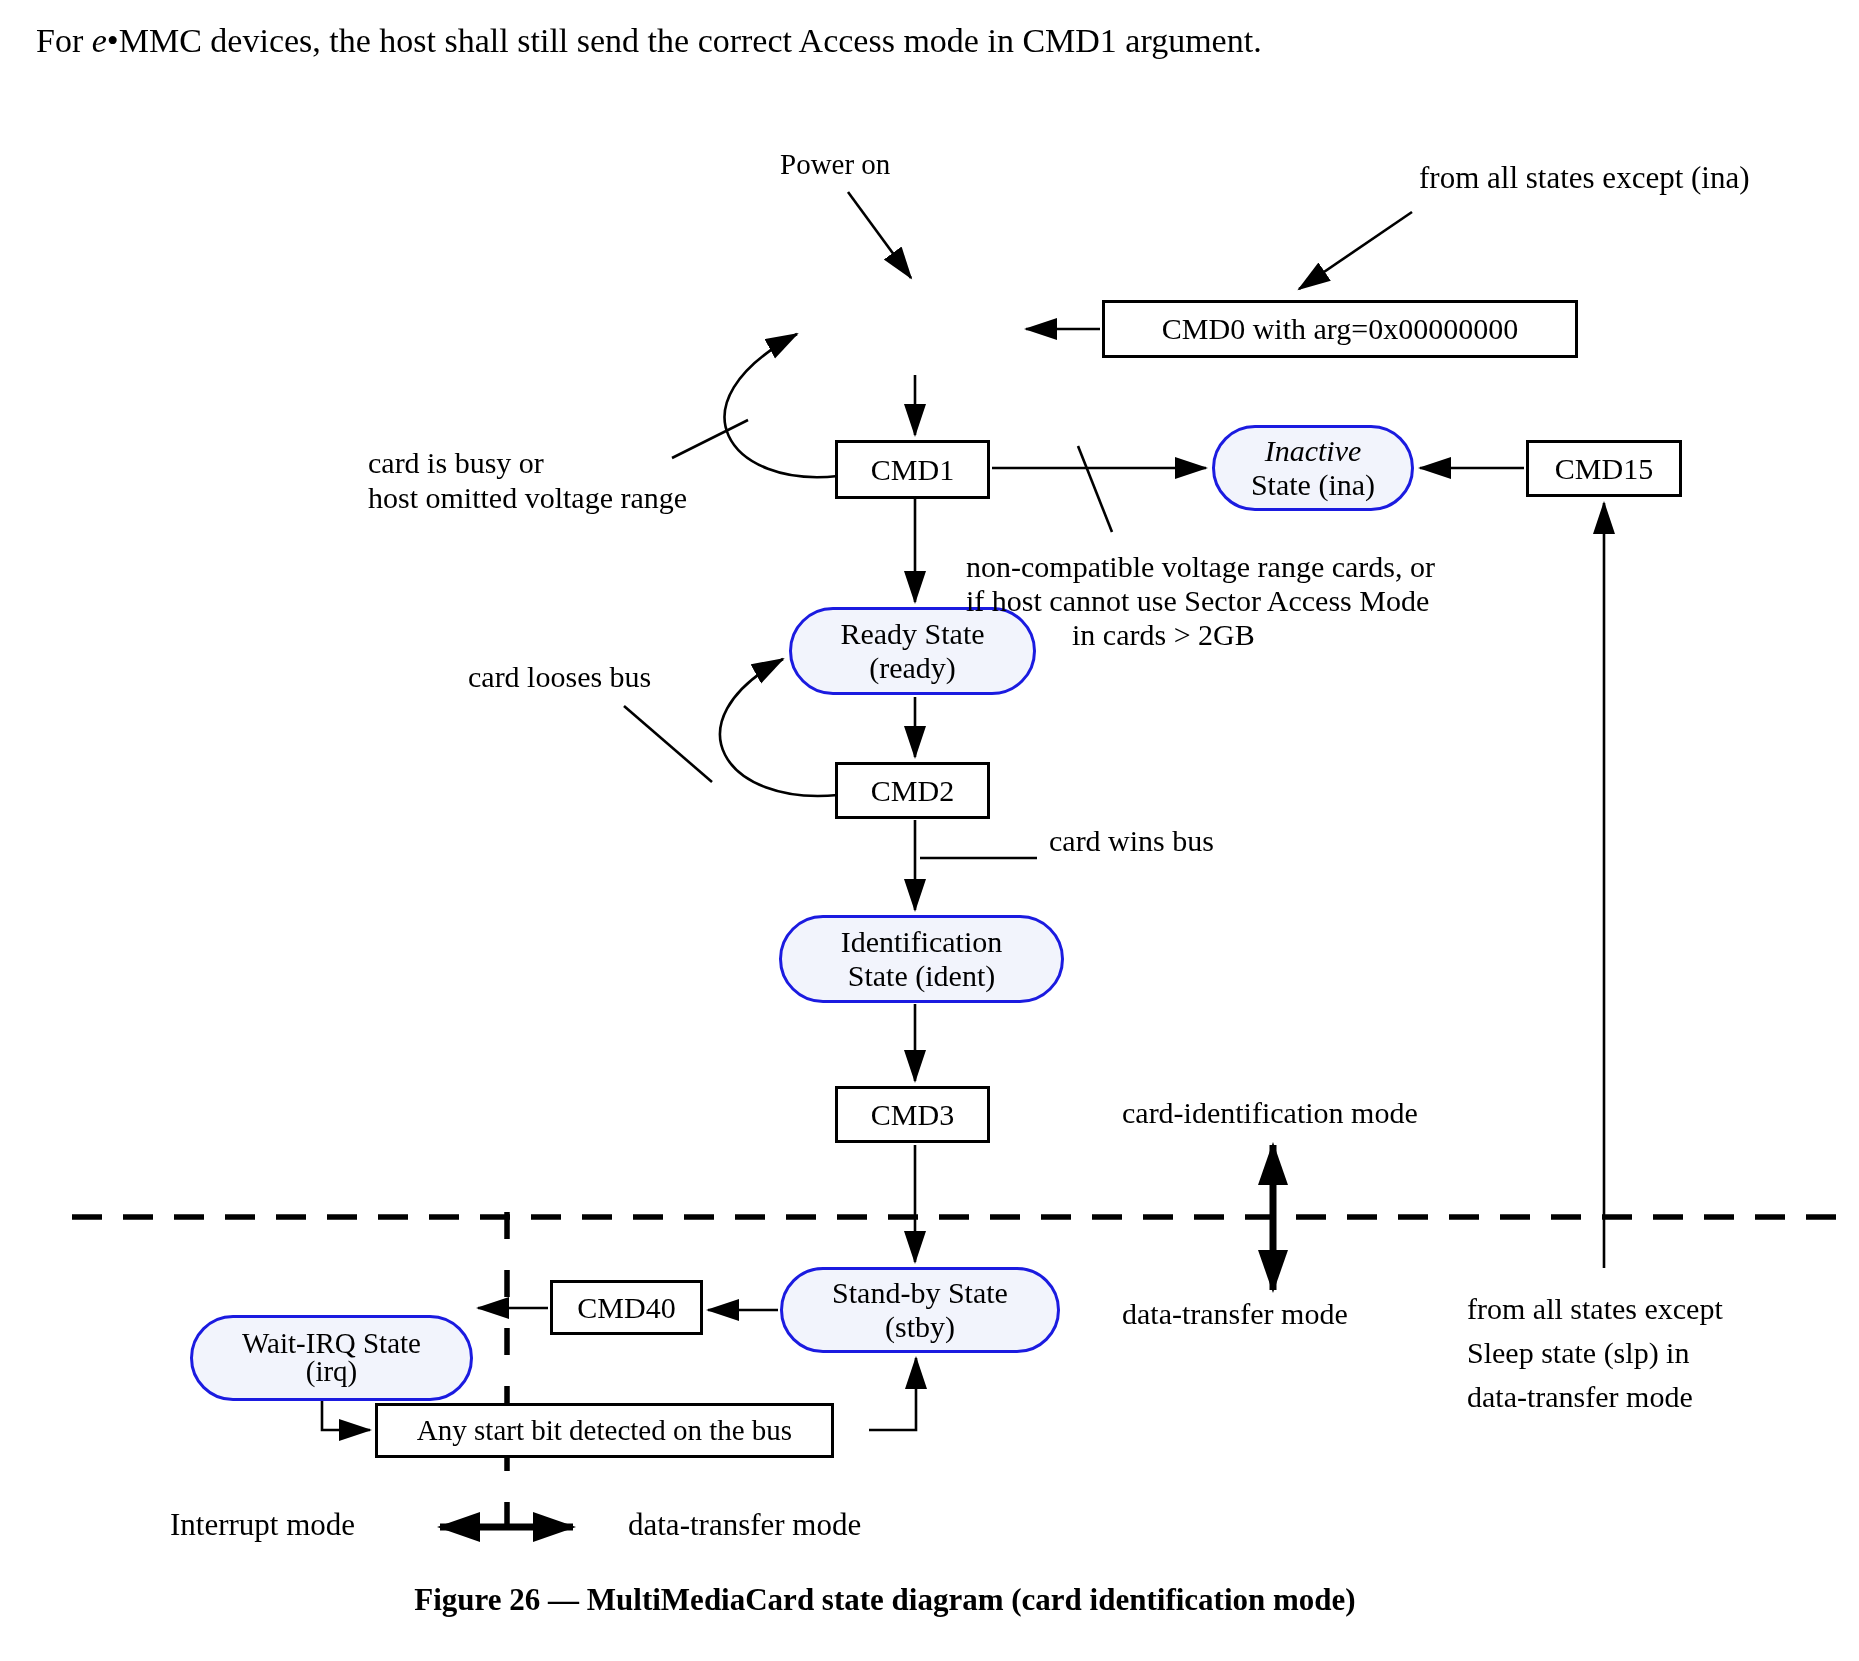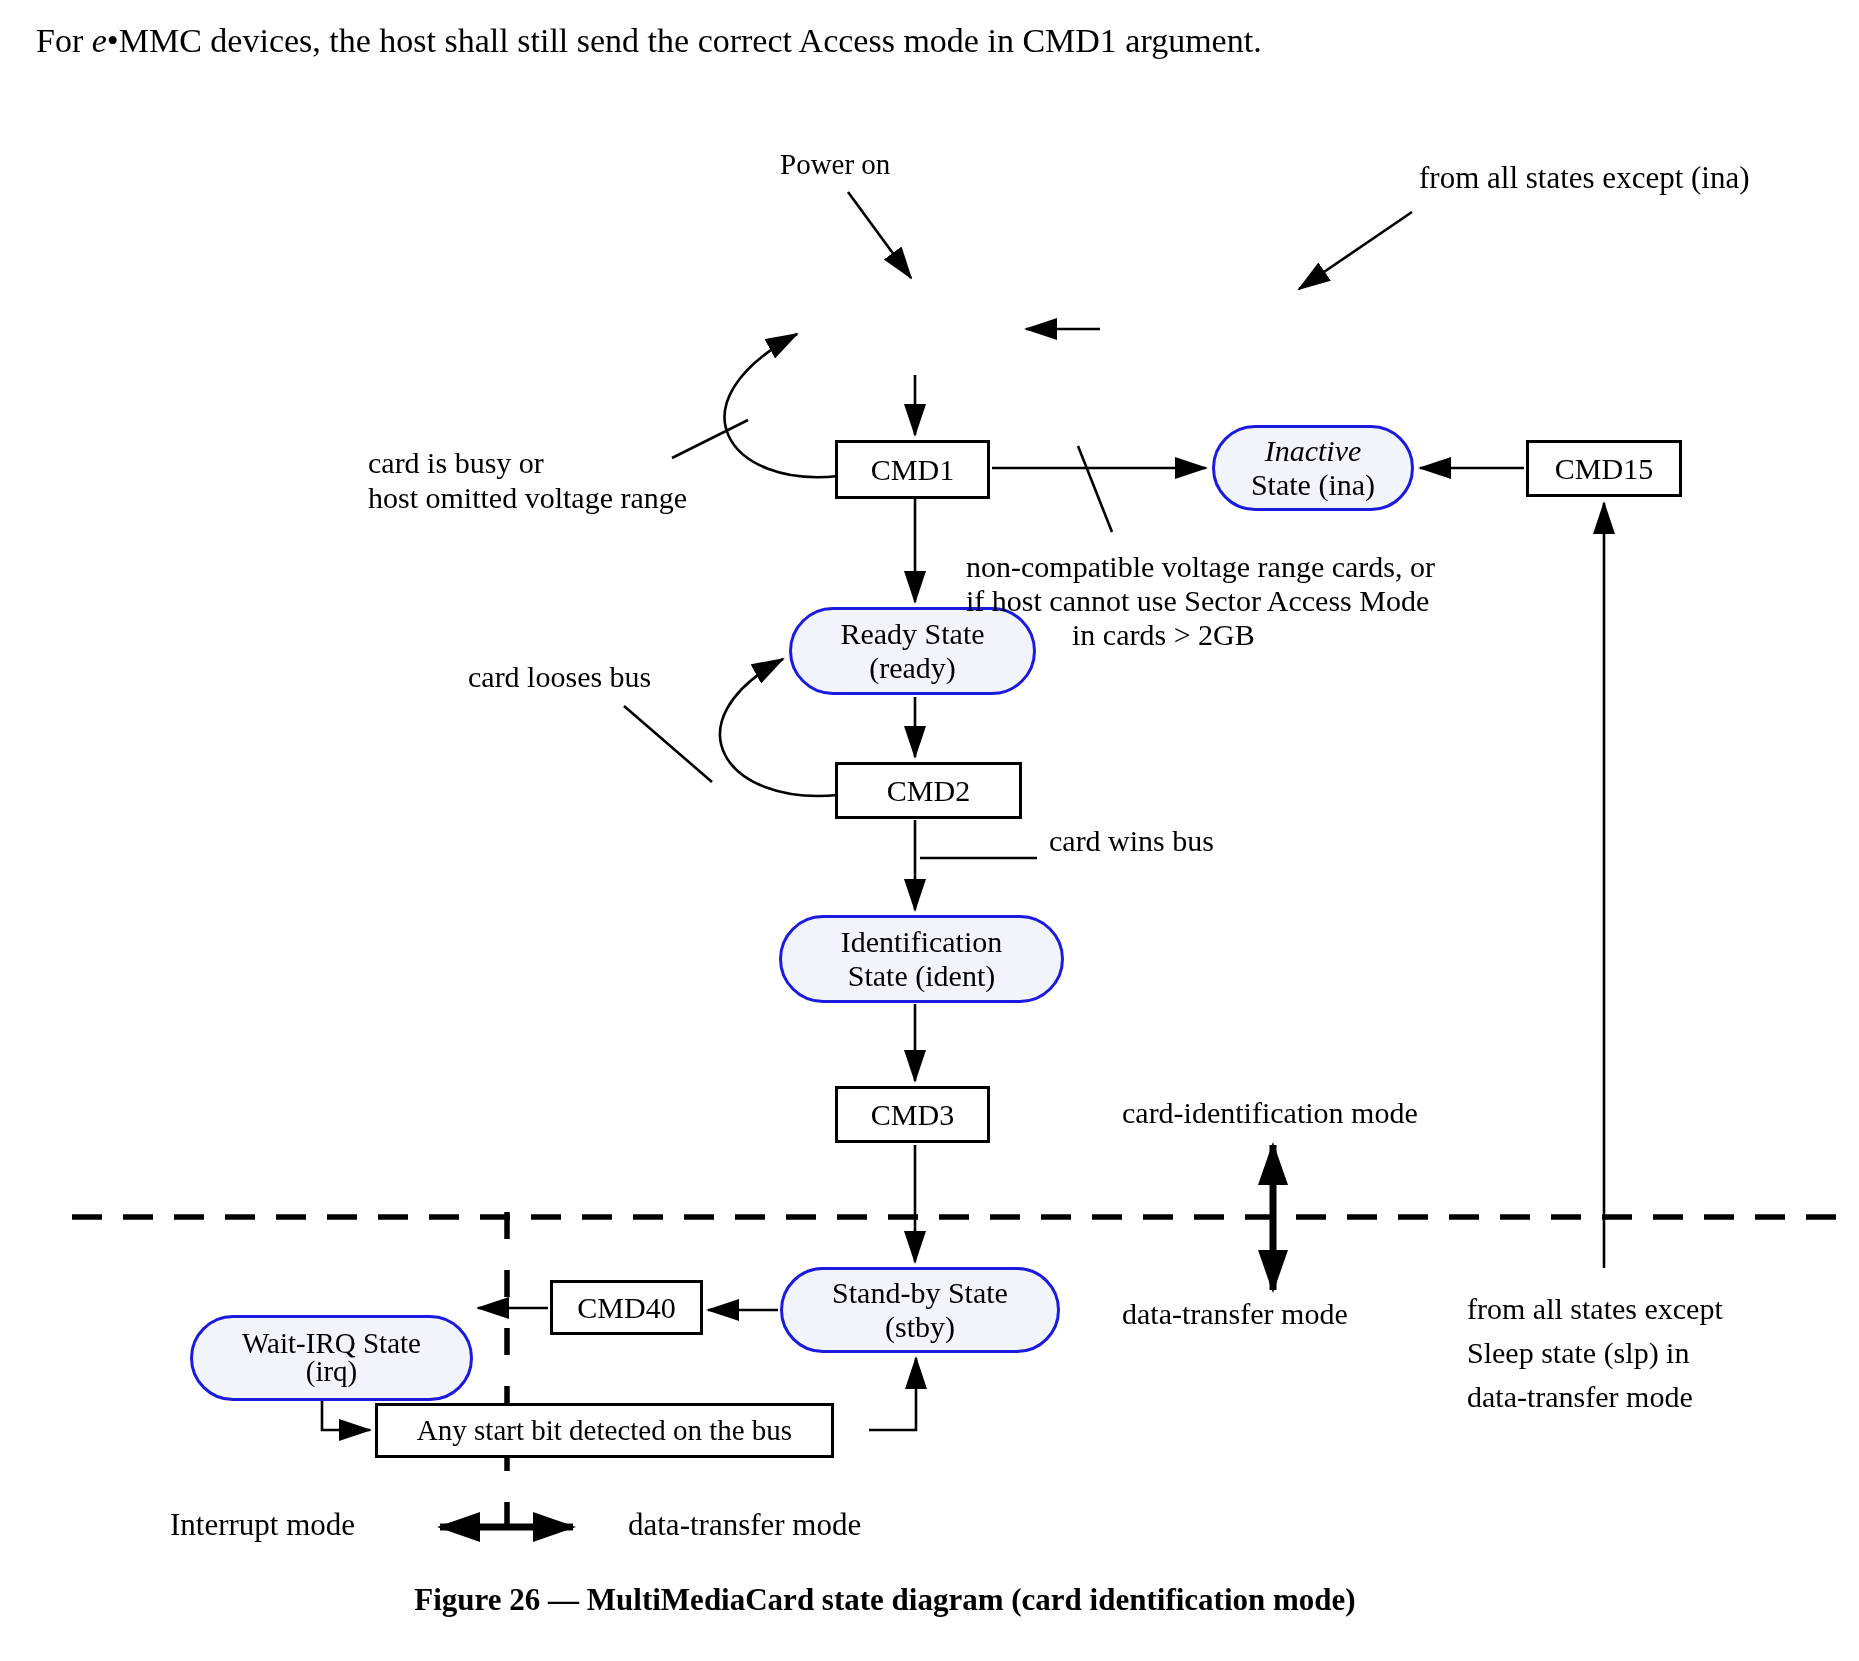--- a/index.html
+++ b/index.html
@@ -104,23 +104,24 @@
   <div class="state" style="left:780px;top:1267px;width:280px;height:86px;">
     <div>Stand-by State</div>
     <div>(stby)</div>
   </div>
 
   <div class="state tight" style="left:190px;top:1267px;width:283px;height:86px;font-size:29px;margin-top:48px;">
     <div>Wait-IRQ State</div>
     <div>(irq)</div>
   </div>
 
+  <div class="cmd" style="left:1102px;top:300px;width:476px;height:58px;">CMD0 with arg=0x00000000</div>
   <div class="cmd" style="left:835px;top:440px;width:155px;height:59px;">CMD1</div>
   <div class="cmd" style="left:1526px;top:440px;width:156px;height:57px;">CMD15</div>
-  <div class="cmd" style="left:835px;top:762px;width:187px;height:57px;">CMD2</div>
+  <div class="cmd" style="left:835px;top:762px;width:155px;height:57px;">CMD2</div>
   <div class="cmd" style="left:835px;top:1086px;width:155px;height:57px;">CMD3</div>
   <div class="cmd" style="left:550px;top:1280px;width:153px;height:55px;">CMD40</div>
   <div class="cmd" style="left:375px;top:1403px;width:459px;height:55px;font-size:29px;">Any start bit detected on the bus</div>
 
   <div class="lbl" style="left:780px;top:148px;font-size:29px;">Power on</div>
   <div class="lbl" style="left:1419px;top:160px;font-size:31px;">from all states except (ina)</div>
   <div class="lbl" style="left:368px;top:446px;">card is busy or</div>
   <div class="lbl" style="left:368px;top:481px;">host omitted voltage range</div>
   <div class="lbl" style="left:966px;top:550px;">non-compatible voltage range cards, or</div>
   <div class="lbl" style="left:966px;top:584px;">if host cannot use Sector Access Mode</div>

